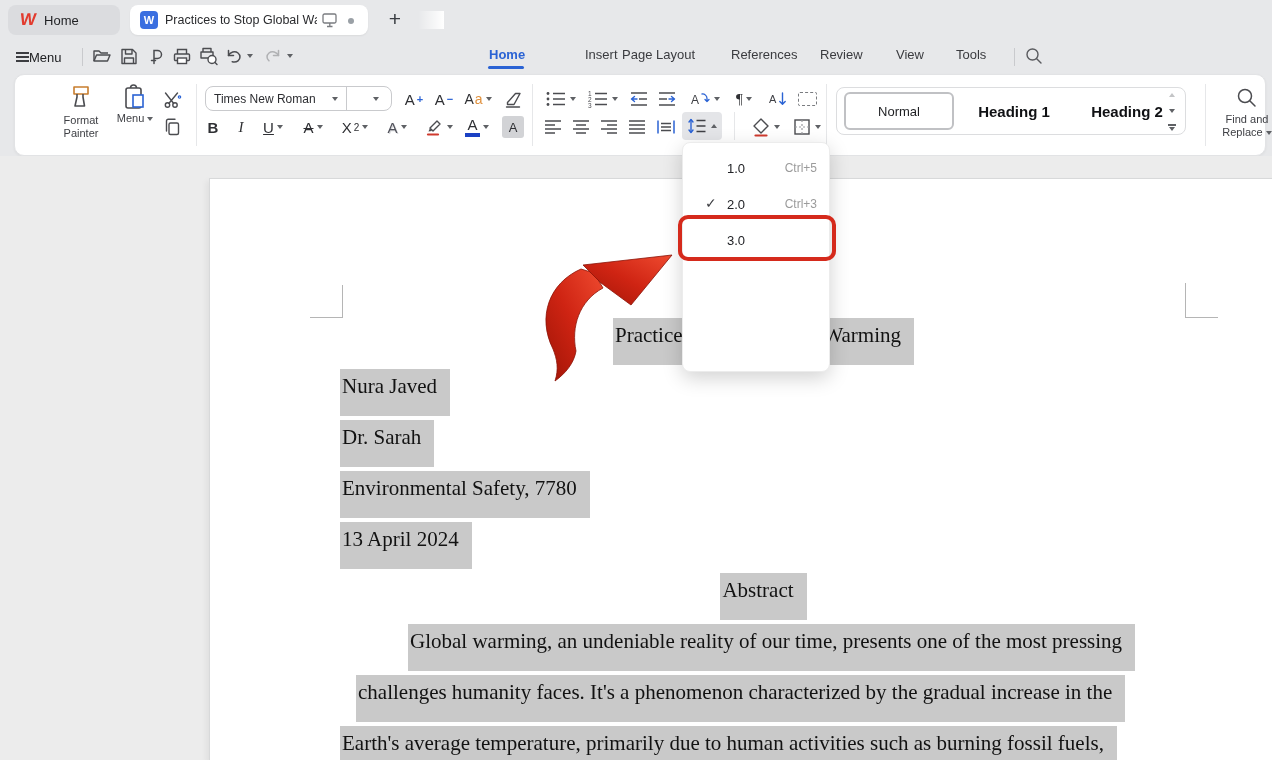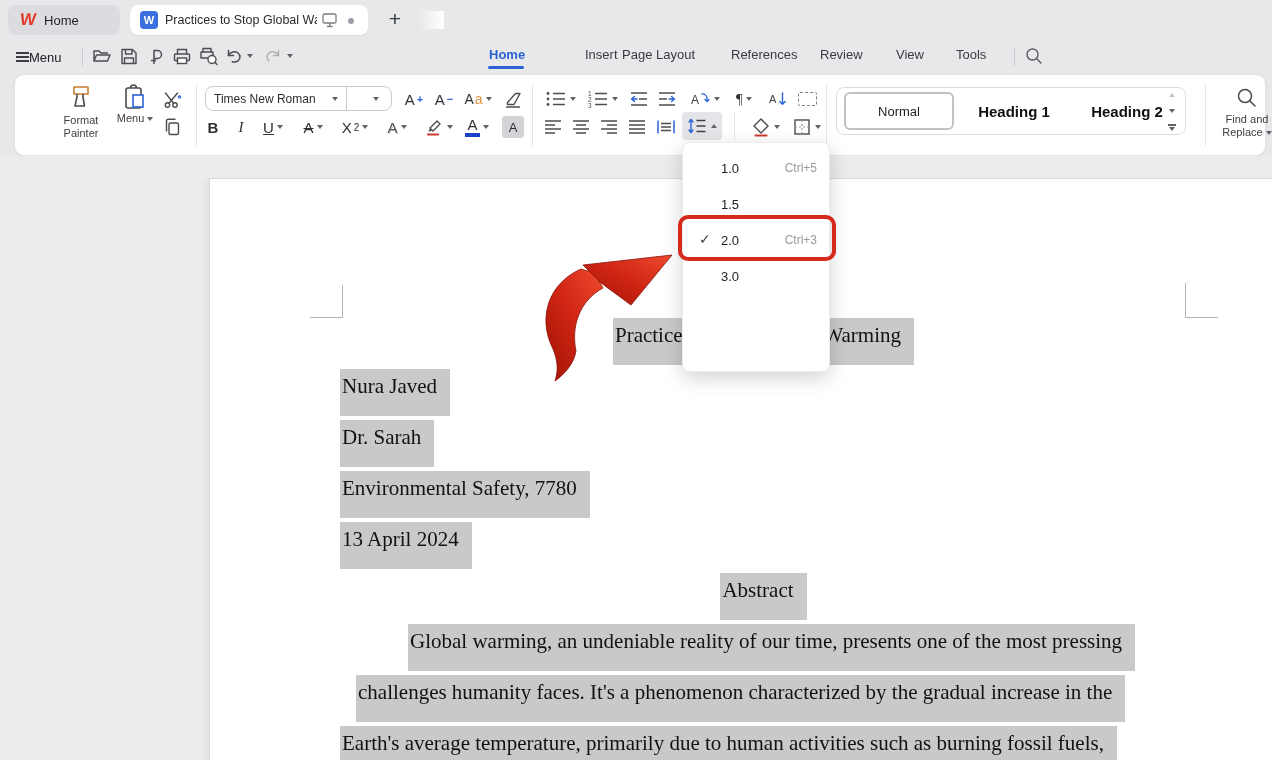--- a/index.html
+++ b/index.html
@@ -67,21 +67,21 @@
         border-top:1px solid #d8d9da;border-left:1px solid #d8d9da;box-shadow:-3px 3px 6px rgba(0,0,0,.05);}
   .mark{position:absolute;background:#b5b5b5;}
   .doc-line{position:absolute;font-family:"Liberation Serif",serif;font-size:21px;color:#121212;
             white-space:nowrap;z-index:3;}
   .doc-line .hl{background:#c9c9c9;display:inline-block;height:47px;padding:5px 13px 0 2px;box-sizing:border-box;}
   .ctr{left:342px;width:843px;text-align:center;}
   
   .spacing-menu{position:absolute;left:682px;top:142px;width:148px;height:230px;background:#fff;
                 border:1px solid #ececec;border-radius:8px;box-shadow:0 6px 20px rgba(0,0,0,.18);
                 z-index:9;padding-top:7px;box-sizing:border-box;}
-  .mi{position:relative;height:36px;display:flex;align-items:center;}
+  .mi{position:relative;height:36px;display:flex;align-items:center;margin-left:6px;}
   .mi .lab{font-size:13px;color:#222327;margin-left:38px;flex:1;}
   .mi .sc{font-size:12px;color:#9b9b9b;margin-right:12px;}
   .mi .check{position:absolute;left:16px;top:9px;font-size:14px;color:#3c3d41;}
   .redbox{position:absolute;left:-5px;top:72px;width:158px;height:46px;border:4px solid #d52a1c;
           border-radius:10px;box-sizing:border-box;z-index:10;}
   .arrow-svg{position:absolute;left:533px;top:243px;z-index:8;}
   svg.ic{display:block;}
 </style>
 </head>
 <body>
@@ -441,24 +441,20 @@
   <path d="M48 26 C16 40, 4 74, 20 106 C24 116, 26 126, 22 138 C33 130, 41 120, 43 108 C38 84, 46 58, 70 45 L61 30 Z" fill="url(#ag)" stroke="#8a1206" stroke-width="0.8"></path>
   <polygon points="139,12 50,22 68,40 98,62" fill="url(#ag)" stroke="#8a1206" stroke-width="0.8"></polygon>
 </svg>
 
 <div class="spacing-menu">
   <div class="mi">
     <span class="lab">1.0</span>
     <span class="sc">Ctrl+5</span>
   </div>
   <div class="mi">
-    <span class="lab">1.5</span>
-    <span class="sc"></span>
-  </div>
-  <div class="mi">
     <span class="check">✓</span>
     <span class="lab">2.0</span>
     <span class="sc">Ctrl+3</span>
   </div>
   <div class="mi">
     <span class="lab">3.0</span>
     <span class="sc"></span>
   </div>
   <div class="redbox"></div>
 </div>

